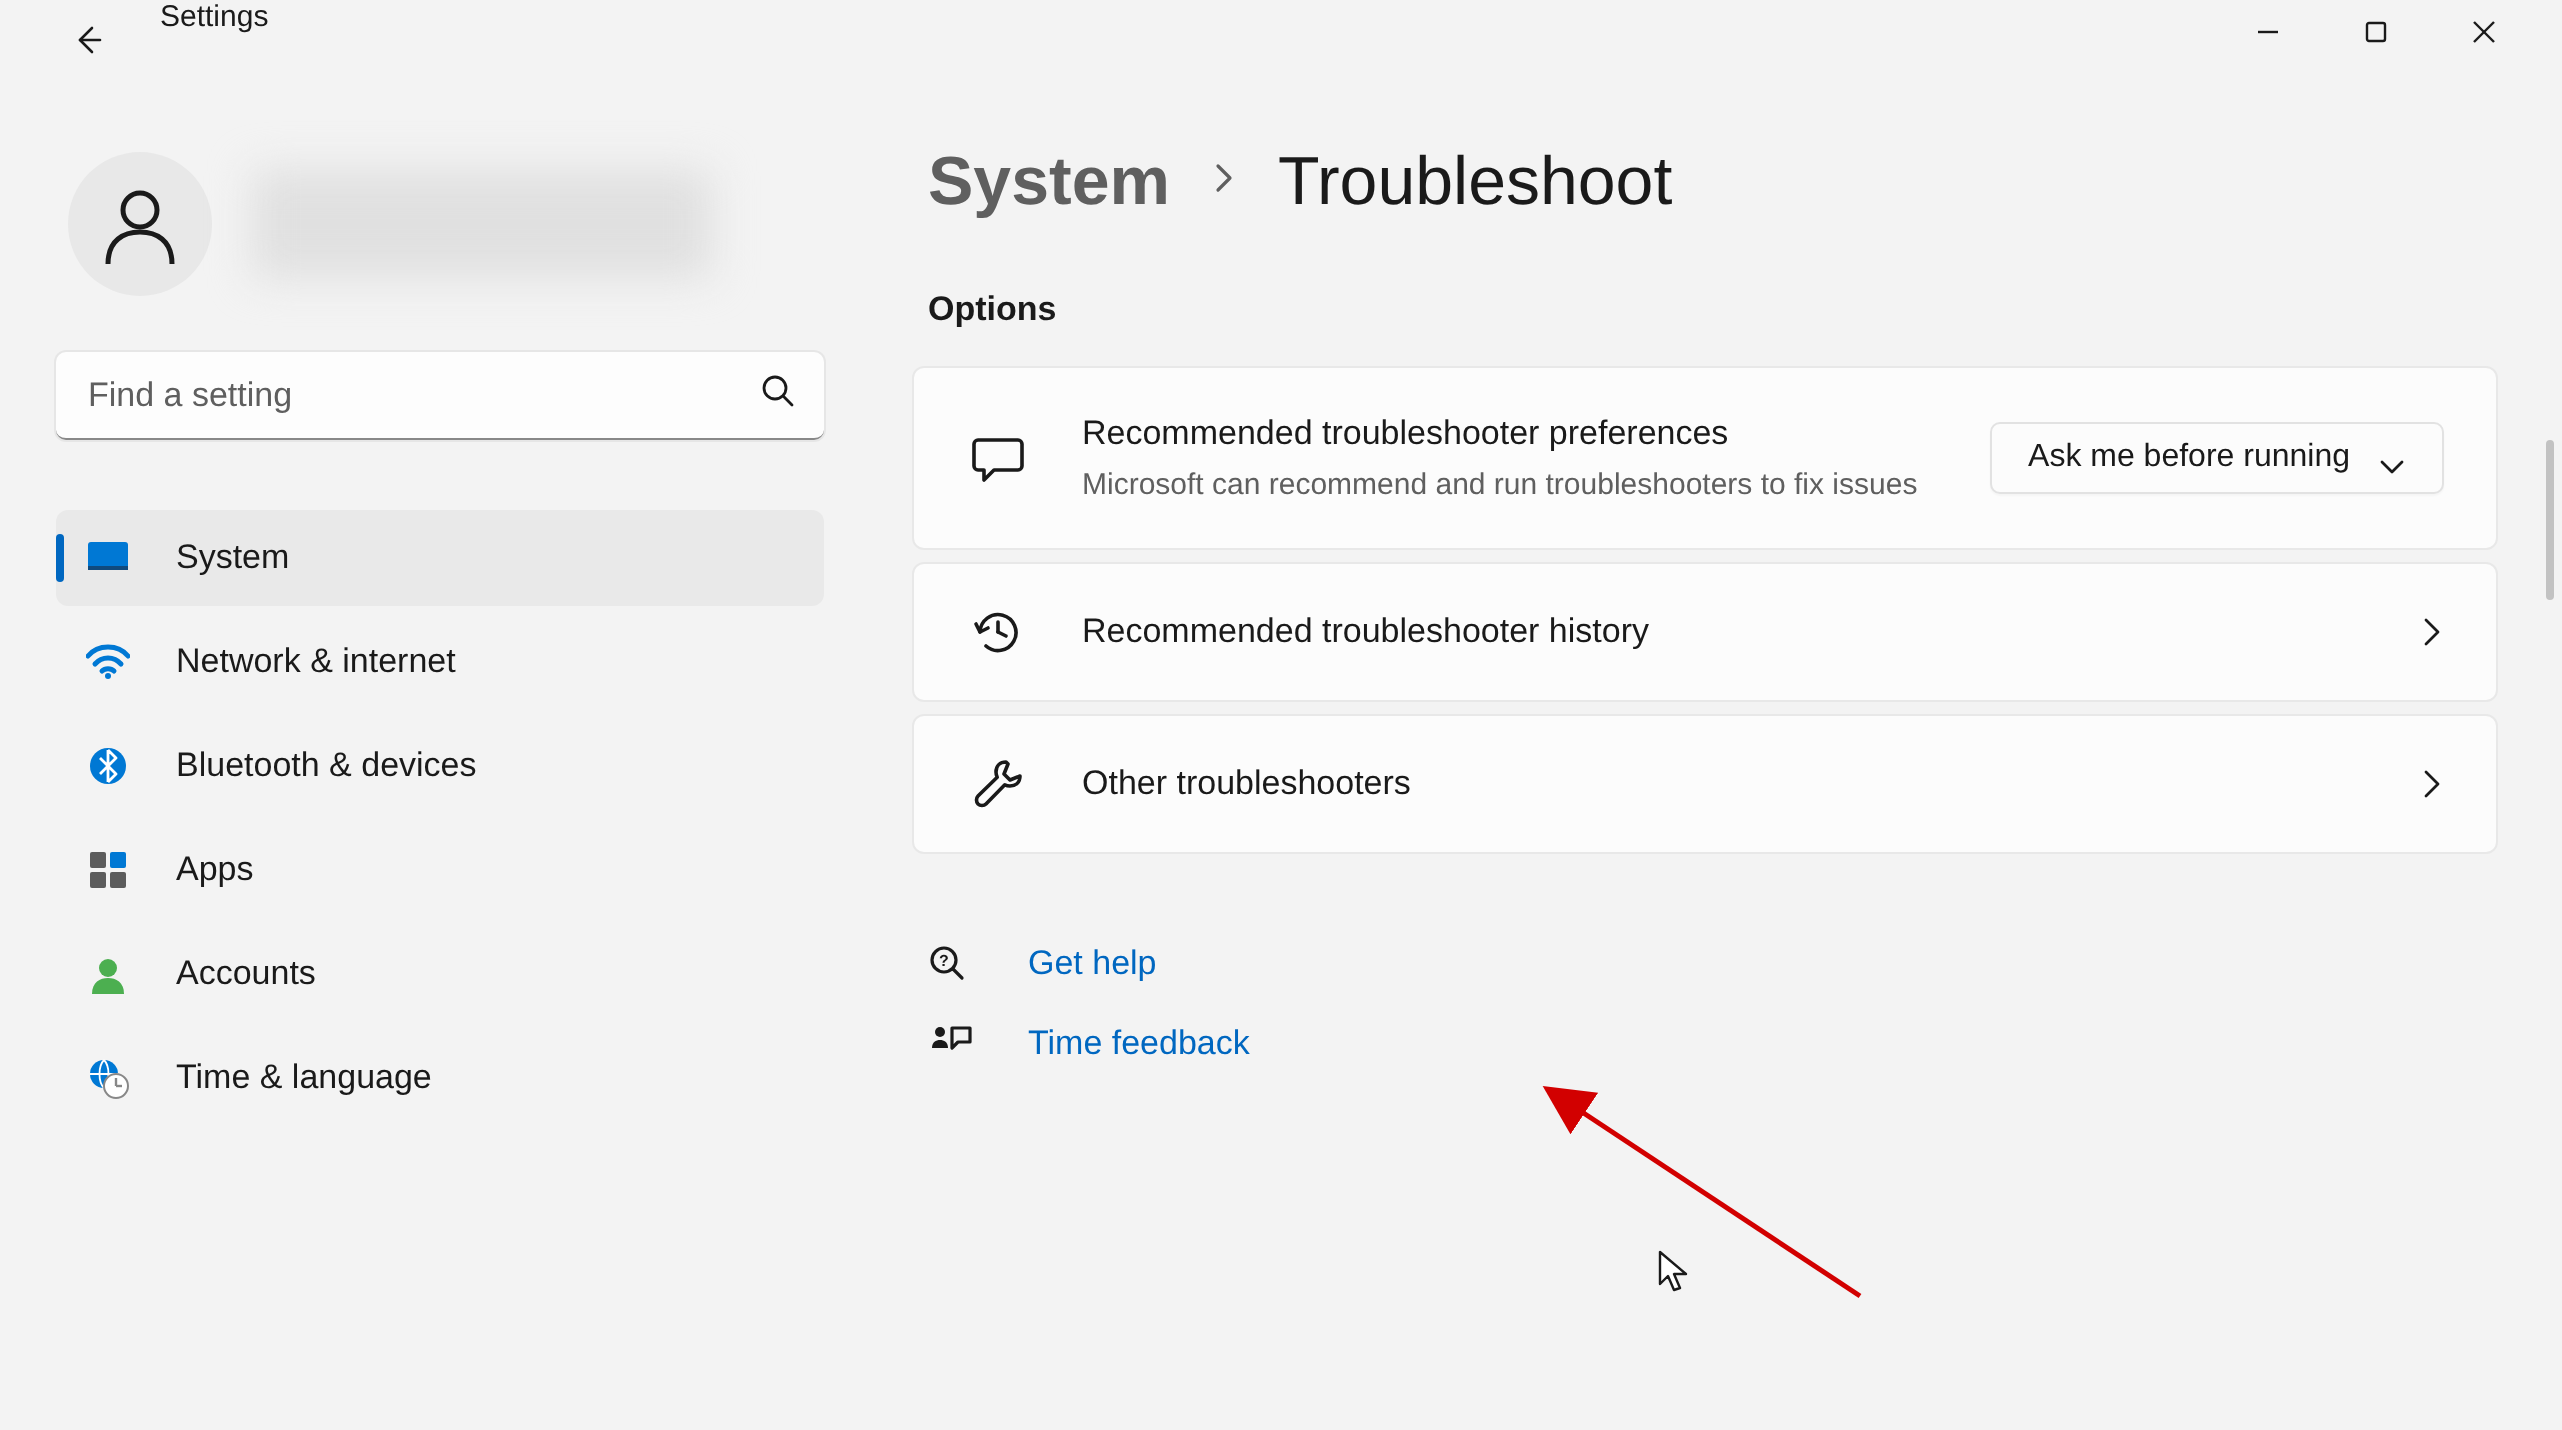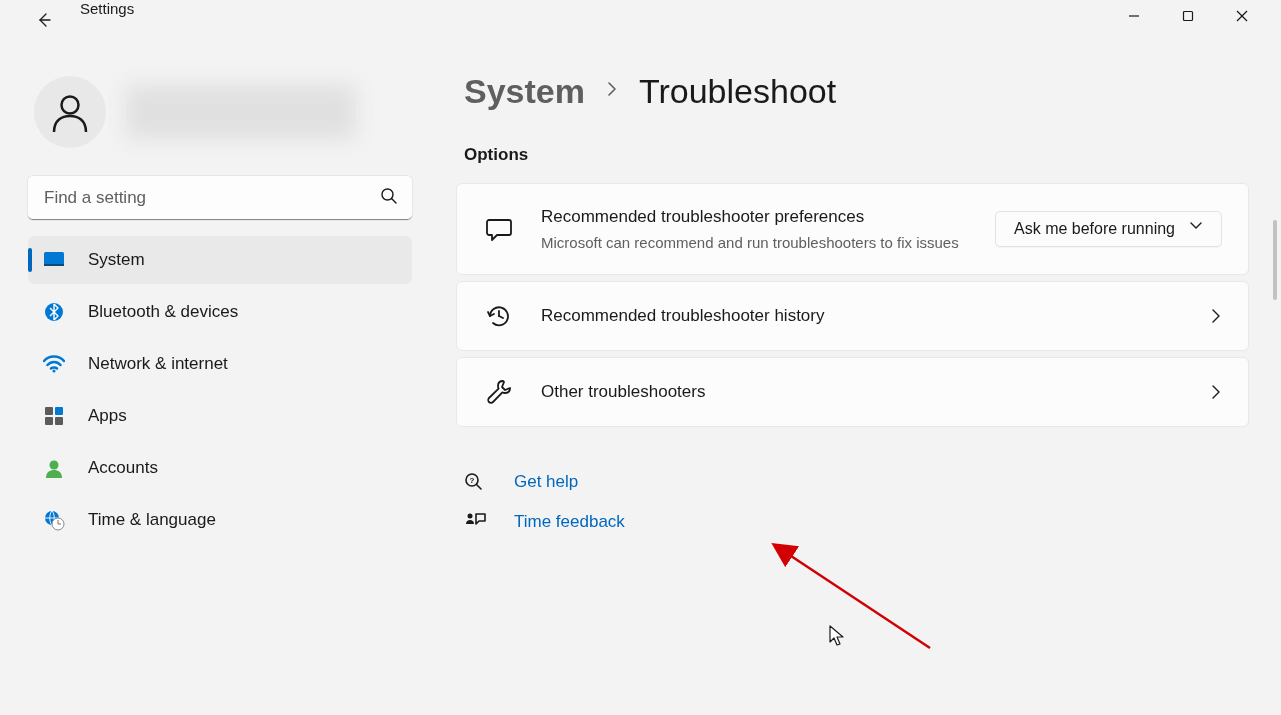--- a/index.html
+++ b/index.html
@@ -11,21 +11,21 @@
 .win-controls { margin-left: auto; display: flex; gap: 8px; padding-right: 8px; }
 .win-btn { width: 46px; height: 32px; display: flex; align-items: center; justify-content: center; cursor: pointer; }
 
 .content { display: flex; height: calc(100% - 48px); }
 
 .sidebar { width: 440px; padding: 16px 28px 0 28px; }
 .user-section { display: flex; align-items: center; gap: 20px; margin: 12px 0 28px 6px; }
 .avatar { width: 72px; height: 72px; border-radius: 50%; background: #e8e8e8; display: flex; align-items: center; justify-content: center; }
 .user-blur { width: 230px; height: 54px; background: #e0e0e0; filter: blur(10px); border-radius: 4px; }
 
-.search-box { position: relative; margin-bottom: 16px; }
+.search-box { position: relative; margin-bottom: 35px; }
 .search-input { width: 100%; height: 44px; padding: 0 44px 0 16px; border: none; border-bottom: 1.5px solid #888; border-radius: 5px; background: #fdfdfd; font-size: 17px; color: #1a1a1a; box-shadow: 0 0 0 1px rgba(0,0,0,0.05); }
 .search-input::placeholder { color: #5f5f5f; }
 .search-icon { position: absolute; right: 14px; top: 50%; transform: translateY(-50%); }
 
 .nav-list { display: flex; flex-direction: column; gap: 4px; }
 .nav-item { display: flex; align-items: center; height: 48px; padding: 0 14px; border-radius: 6px; cursor: pointer; position: relative; }
 .nav-item.selected { background: #e9e9e9; }
 .nav-item.selected::before { content: ""; position: absolute; left: 0; top: 12px; bottom: 12px; width: 3.5px; background: #0067c0; border-radius: 3px; }
 .nav-icon { width: 24px; height: 24px; margin-right: 22px; display: flex; align-items: center; justify-content: center; font-size: 18px; }
 .nav-label { font-size: 17px; color: #1a1a1a; }
@@ -40,21 +40,21 @@
 
 .section-title { font-size: 17px; font-weight: 600; color: #1a1a1a; margin-bottom: 18px; margin-left: 8px; }
 
 .card { background: #fcfcfc; border: 1px solid #e8e8e8; border-radius: 6px; margin-bottom: 6px; display: flex; align-items: center; padding: 20px 26px; gap: 26px; }
 .card-icon { width: 32px; flex-shrink: 0; display: flex; align-items: center; justify-content: center; }
 .card-body { flex: 1; }
 .card-title { font-size: 17px; color: #1a1a1a; line-height: 1.5; }
 .card-sub { font-size: 15px; color: #5f5f5f; line-height: 1.5; margin-top: 2px; }
 .card-clickable { cursor: pointer; }
 
-.dropdown { display: flex; align-items: flex-start; gap: 14px; background: #fcfcfc; border: 1px solid #e2e2e2; border-radius: 5px; padding: 8px 18px; cursor: pointer; box-shadow: 0 1px 1px rgba(0,0,0,0.03); }
+.dropdown { display: flex; align-items: flex-end; gap: 14px; background: #fcfcfc; border: 1px solid #e2e2e2; border-radius: 5px; padding: 8px 18px; cursor: pointer; box-shadow: 0 1px 1px rgba(0,0,0,0.03); }
 .dropdown-label { font-size: 16px; color: #1a1a1a; }
 
 .help-links { margin-top: 44px; margin-left: 8px; display: flex; flex-direction: column; gap: 18px; }
 .help-link { display: flex; align-items: center; gap: 28px; cursor: pointer; }
 .help-link-text { font-size: 17px; color: #0067c0; }
 .help-icon { width: 22px; display: flex; align-items: center; justify-content: center; }
 
 .arrow-annotation { position: absolute; left: 770px; top: 540px; pointer-events: none; z-index: 100; }
 .cursor-annotation { position: absolute; left: 828px; top: 624px; pointer-events: none; z-index: 101; }
 </style>
@@ -116,37 +116,37 @@
         <span class="nav-icon">
             <svg width="22" height="18" viewBox="0 0 22 18">
               <rect x="1" y="1" width="20" height="14" rx="1.5" fill="#0078d4"></rect>
               <rect x="1" y="13" width="20" height="2" fill="#104a7d"></rect>
             </svg>
           </span>
         <span class="nav-label">System</span>
       </div>
       <div class="nav-item">
         <span class="nav-icon">
-            <svg width="20" height="22" viewBox="0 0 20 22">
-              <circle cx="10" cy="11" r="9" fill="#0078d4"></circle>
-              <path d="M10 3 L14 7 L10 11 L14 15 L10 19 M10 3 L10 19 M6 7 L14 15 M6 15 L14 7" stroke="#fff" stroke-width="1.4" fill="none" stroke-linejoin="round"></path>
-            </svg>
-          </span>
-        <span class="nav-label">Bluetooth &amp; devices</span>
-      </div>
-      <div class="nav-item">
-        <span class="nav-icon">
             <svg width="22" height="18" viewBox="0 0 22 18">
               <path d="M1 6 C6 0 16 0 21 6" stroke="#0078d4" stroke-width="2.5" fill="none" stroke-linecap="round"></path>
               <path d="M4.5 10 C8 6 14 6 17.5 10" stroke="#0078d4" stroke-width="2.5" fill="none" stroke-linecap="round"></path>
               <path d="M8 13.5 C9.5 12 12.5 12 14 13.5" stroke="#0078d4" stroke-width="2.5" fill="none" stroke-linecap="round"></path>
               <circle cx="11" cy="16" r="1.5" fill="#0078d4"></circle>
             </svg>
           </span>
         <span class="nav-label">Network &amp; internet</span>
+      </div>
+      <div class="nav-item">
+        <span class="nav-icon">
+            <svg width="20" height="22" viewBox="0 0 20 22">
+              <circle cx="10" cy="11" r="9" fill="#0078d4"></circle>
+              <path d="M10 3 L14 7 L10 11 L14 15 L10 19 M10 3 L10 19 M6 7 L14 15 M6 15 L14 7" stroke="#fff" stroke-width="1.4" fill="none" stroke-linejoin="round"></path>
+            </svg>
+          </span>
+        <span class="nav-label">Bluetooth &amp; devices</span>
       </div>
       <div class="nav-item">
         <span class="nav-icon">
             <svg width="20" height="20" viewBox="0 0 20 20">
               <rect x="1" y="1" width="8" height="8" rx="1" fill="#5b5b5b"></rect>
               <rect x="11" y="1" width="8" height="8" rx="1" fill="#0078d4"></rect>
               <rect x="1" y="11" width="8" height="8" rx="1" fill="#5b5b5b"></rect>
               <rect x="11" y="11" width="8" height="8" rx="1" fill="#5b5b5b"></rect>
             </svg>
           </span>

